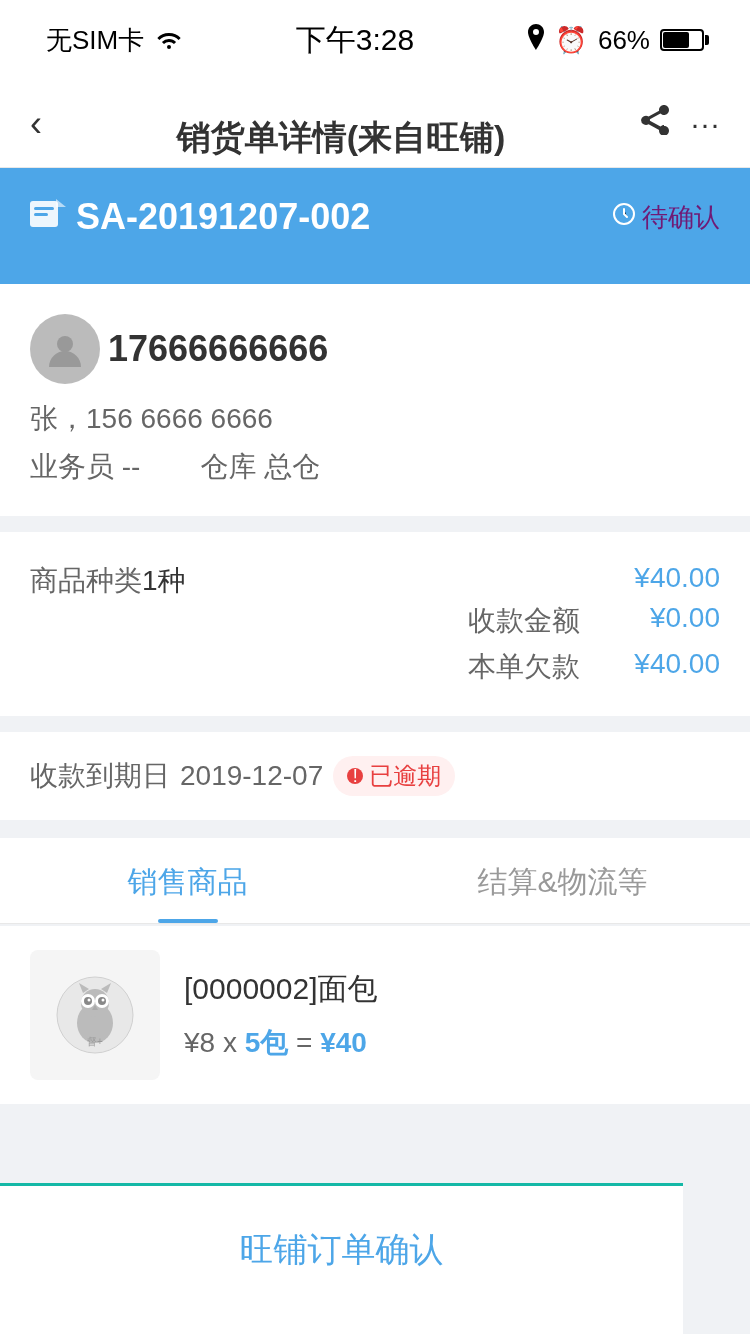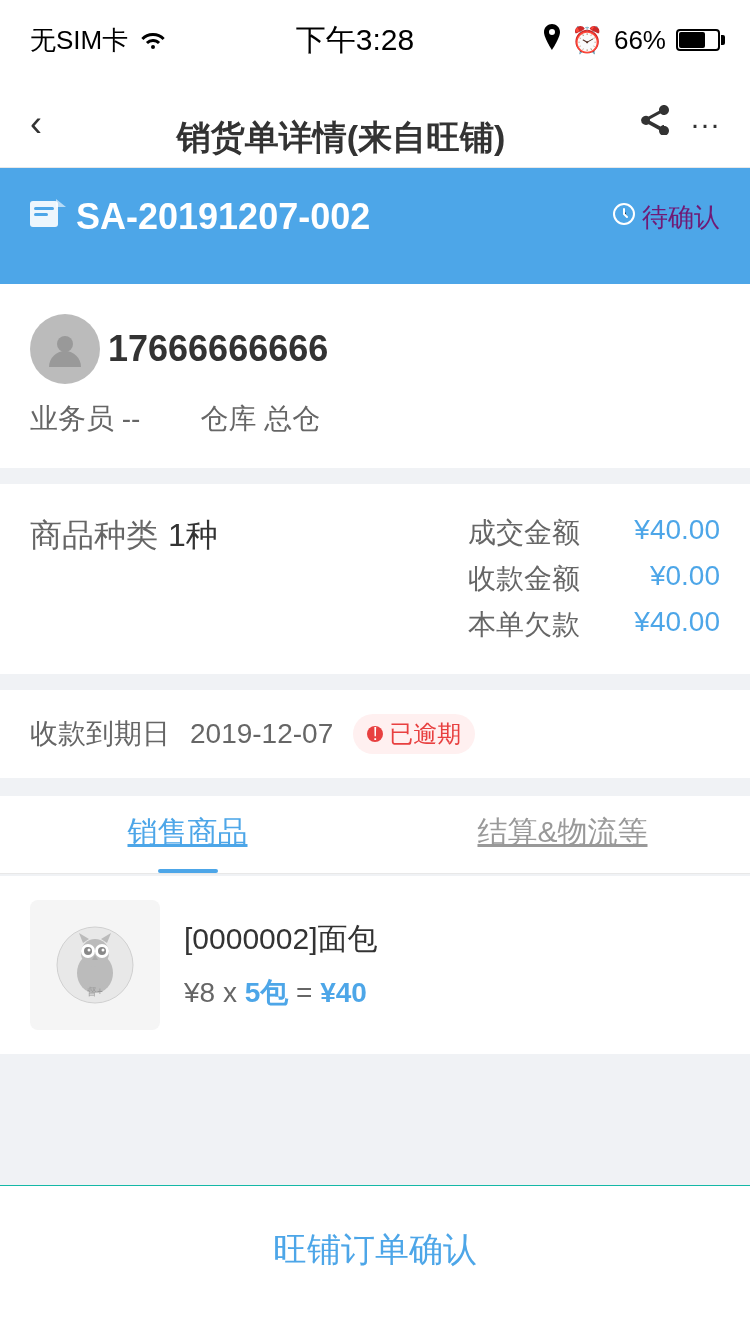--- a/index.html
+++ b/index.html
@@ -14,21 +14,21 @@
     }
 
     
     .status-bar {
       width: 750px;
       height: 80px;
       background: #fff;
       display: flex;
       align-items: center;
       justify-content: space-between;
-      padding: 0 30px;
+      padding: 0 46px;
       font-size: 26px;
       color: #000;
     }
     .status-left { display: flex; align-items: center; gap: 10px; }
     .status-center { font-size: 30px; font-weight: 500; }
     .status-right { display: flex; align-items: center; gap: 10px; font-size: 26px; }
     .battery {
       width: 44px; height: 22px; border: 2px solid #000; border-radius: 4px;
       position: relative; display: inline-block;
     }
@@ -136,25 +136,24 @@
     .summary-card {
       background: #fff;
       padding: 30px;
     }
     .summary-row {
       display: flex;
       justify-content: space-between;
       align-items: flex-start;
     }
     .summary-left {
-      font-size: 32px;
+      font-size: 28px;
       color: #666;
       display: flex;
       align-items: flex-start;
-      gap: 10px;
     }
     .summary-type-label { color: #666; }
     .summary-type-value { color: #333; font-weight: 500; }
     .summary-right {
       display: flex;
       flex-direction: column;
       align-items: flex-end;
       gap: 8px;
     }
     .summary-amount-row {
@@ -168,21 +167,21 @@
     .amount-value.owed { color: #4da6e8; }
 
     
     .due-card {
       background: #fff;
       padding: 24px 30px;
       font-size: 28px;
       color: #666;
       display: flex;
       align-items: center;
-      gap: 20px;
+      gap: 10px;
     }
     .overdue-badge {
       background: #fff0f0;
       color: #e84040;
       border-radius: 20px;
       padding: 4px 14px;
       font-size: 24px;
       display: flex;
       align-items: center;
       gap: 6px;
@@ -197,26 +196,25 @@
     
     .tabs-bar {
       background: #fff;
       display: flex;
       border-bottom: 1px solid #e8e8e8;
       margin-top: 2px;
     }
     .tab-item {
       flex: 1;
       text-align: center;
-      padding: 16px 0 20px;
+      padding: 24px 0 20px;
       font-size: 30px;
       color: #999;
       position: relative;
       cursor: pointer;
-      text-decoration: underline;
     }
     .tab-item.active {
       color: #4da6e8;
     }
     .tab-item.active::after {
       content: '';
       position: absolute;
       bottom: 0; left: 50%;
       transform: translateX(-50%);
       width: 60px; height: 4px;
@@ -259,24 +257,24 @@
     
     .content-area {
       min-height: 300px;
       background: #f0f2f5;
     }
 
     
     .bottom-btn-wrap {
       position: fixed;
       bottom: 0; left: 0;
-      width: 750px;
+      width: 683px;
       background: #fff;
       padding: 20px 16px 40px;
-      border-top: 1px solid #14b8a6;
+      border-top: 3px solid #14b8a6;
     }
     .confirm-btn {
       width: 100%;
       height: 88px;
       border: none;
       background: #fff;
       color: #4da6e8;
       font-size: 34px;
       font-weight: 500;
       cursor: pointer;
@@ -354,41 +352,41 @@
 <div class="customer-card">
   <div class="customer-top">
     <div class="avatar">
       <svg width="40" height="40" viewBox="0 0 40 40">
           <circle cx="20" cy="15" r="8" fill="#999"></circle>
           <path d="M4 38c0-8.8 7.2-16 16-16s16 7.2 16 16" fill="#999"></path>
         </svg>
     </div>
     <span class="customer-phone">17666666666</span>
   </div>
+  <div class="customer-details">张，156 6666 6666</div>
   <div class="customer-meta">
     <span>
       <span>业务员</span>&nbsp;<span>--</span>
     </span>
     <span>
       <span>仓库</span>&nbsp;<span>总仓</span>
     </span>
   </div>
 </div>
 
 <div class="divider"></div>
 
 <div class="summary-card">
   <div class="summary-row">
     <div class="summary-left">
       <span class="summary-type-label">商品种类</span>
       <span class="summary-type-value">1种</span>
     </div>
     <div class="summary-right">
       <div class="summary-amount-row">
-        <span class="amount-label">成交金额</span>
         <span class="amount-value">¥40.00</span>
       </div>
       <div class="summary-amount-row">
         <span class="amount-label">收款金额</span>
         <span class="amount-value">¥0.00</span>
       </div>
       <div class="summary-amount-row">
         <span class="amount-label">本单欠款</span>
         <span class="amount-value owed">¥40.00</span>
       </div>

